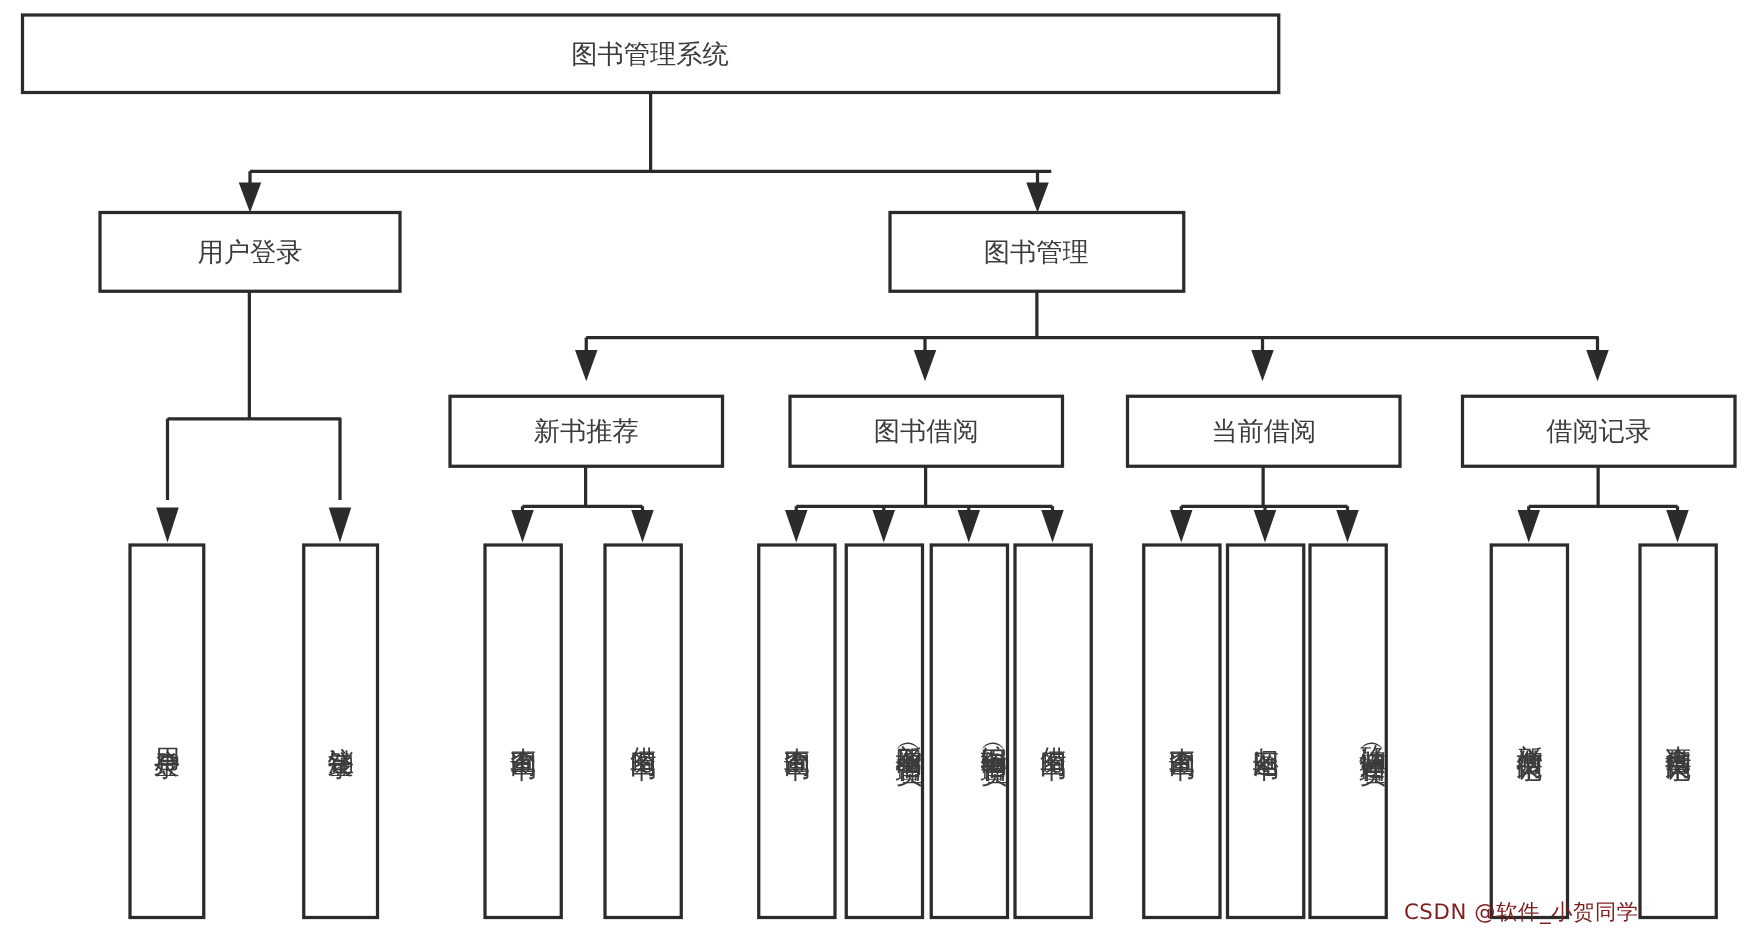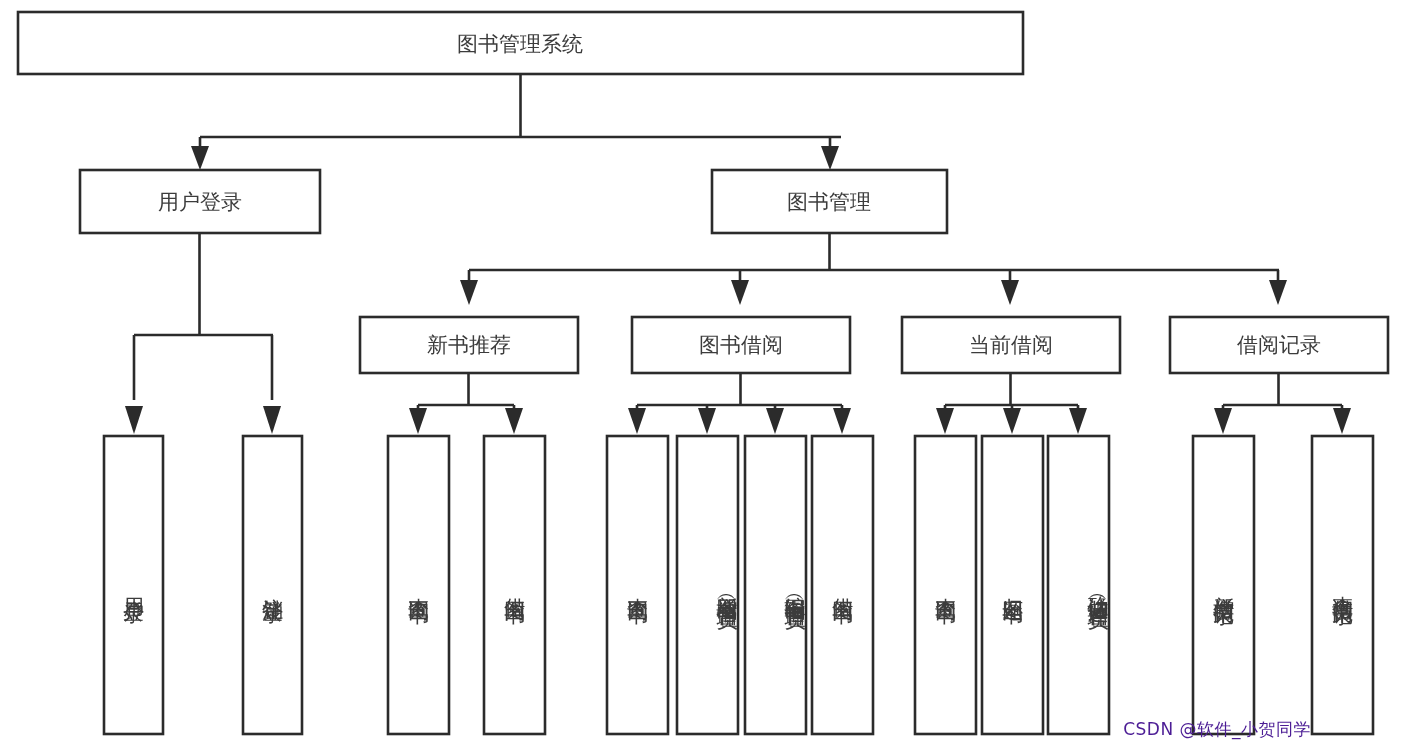--- a/index.html
+++ b/index.html
@@ -64,21 +64,21 @@
     text-align: center;
     white-space: nowrap;
     pointer-events: none;
   }
   #watermark {
     position: absolute;
     right: 8px;
     bottom: 6px;
     font-family: "DejaVu Sans", "Liberation Sans", sans-serif;
     font-size: 17px;
-    color: #4c1d95;
+    color: #7f1d1d;
     letter-spacing: 0.5px;
     white-space: nowrap;
   }
 </style>
 </head>
 <body>
 
 <div id="diagram-root">
 
   <svg id="flow-svg" viewBox="0 0 1405 747">

